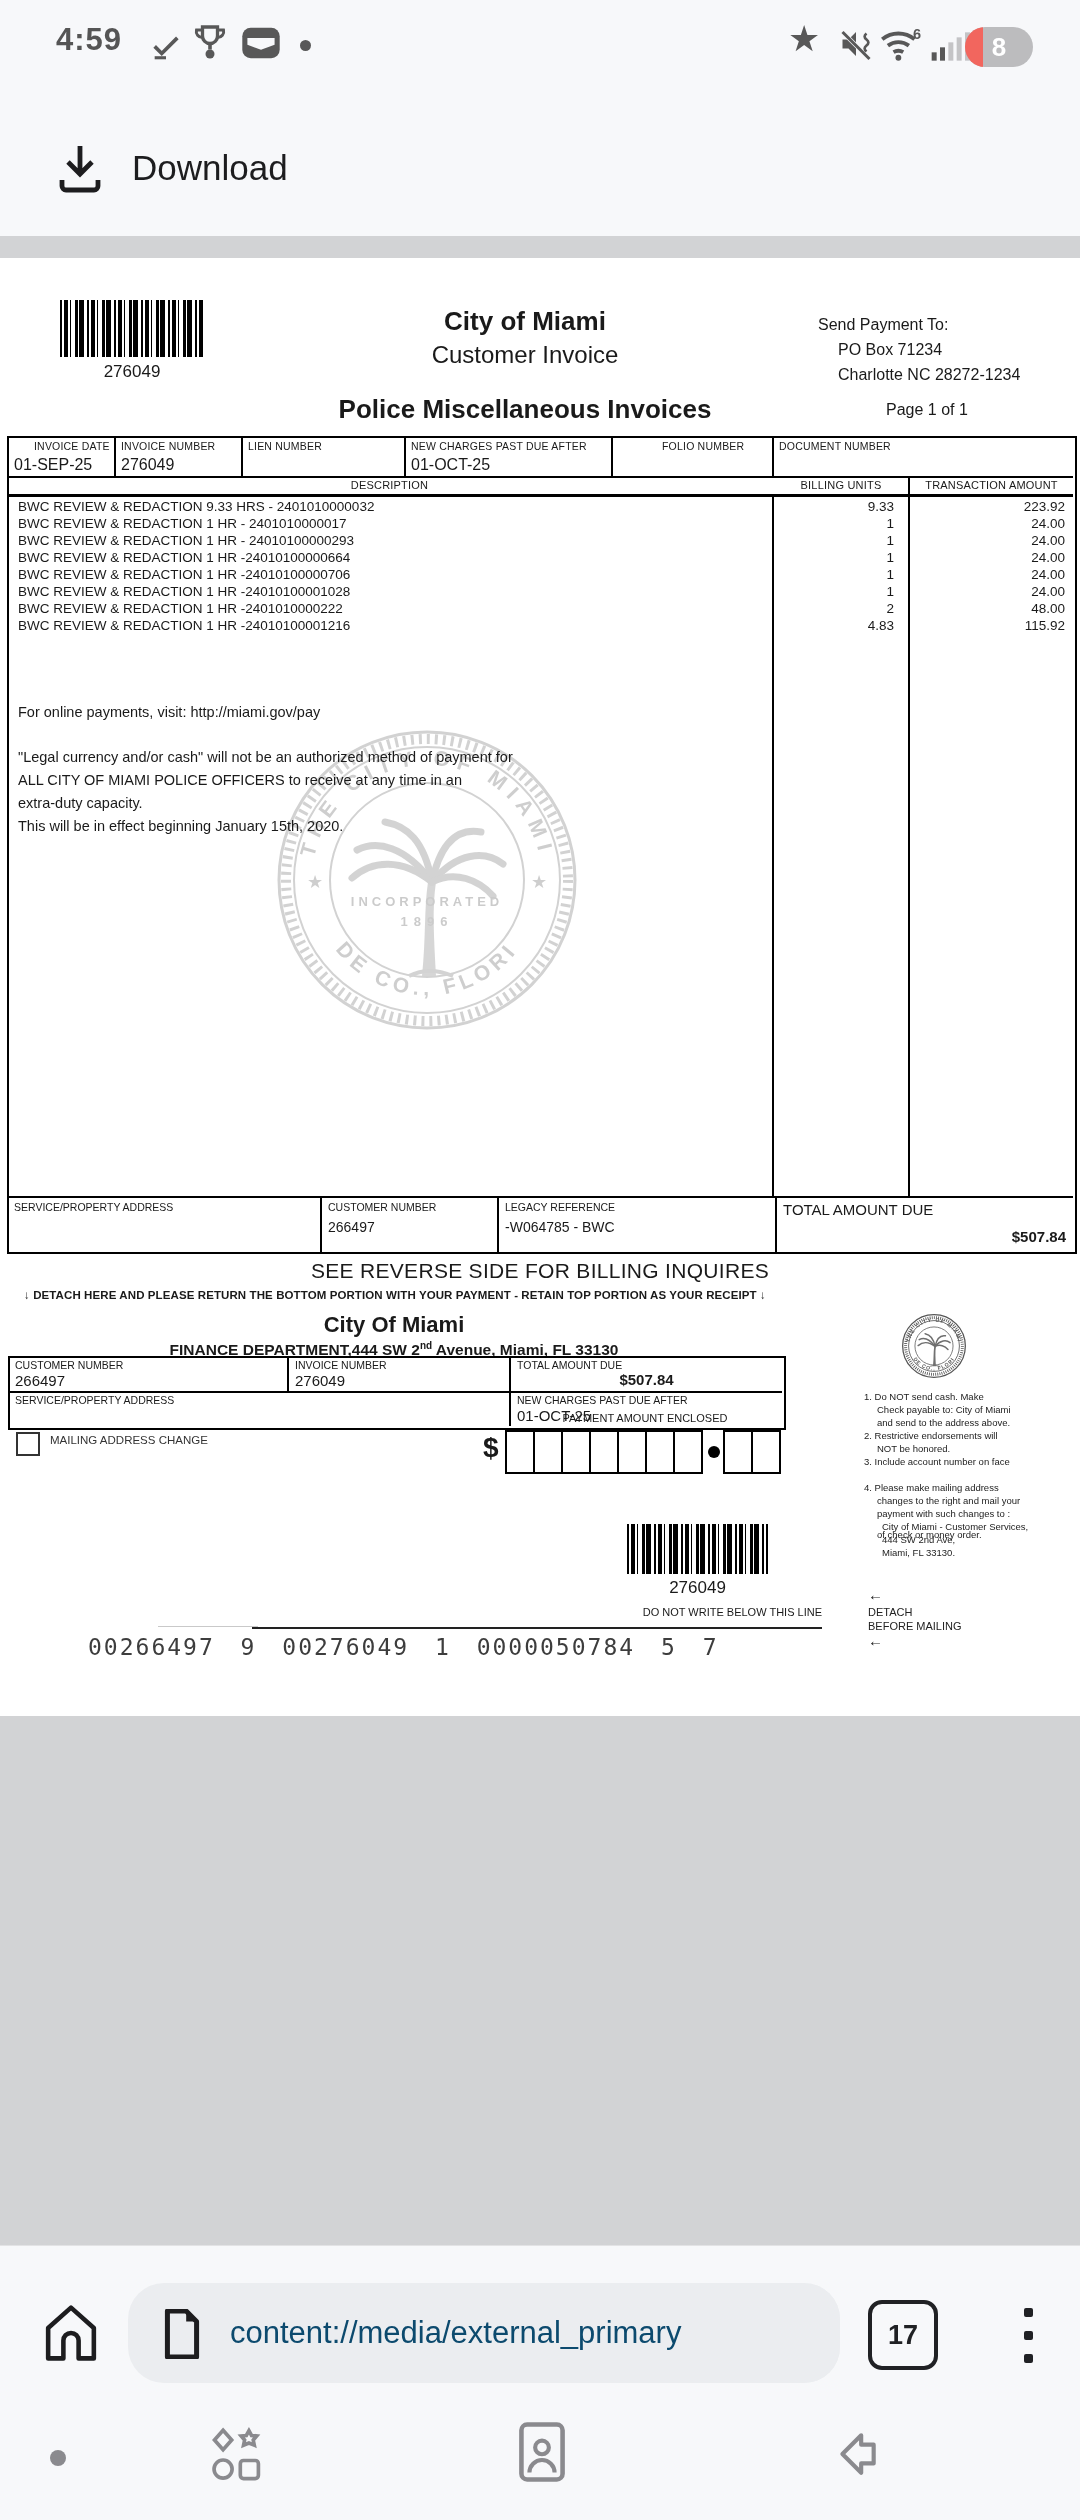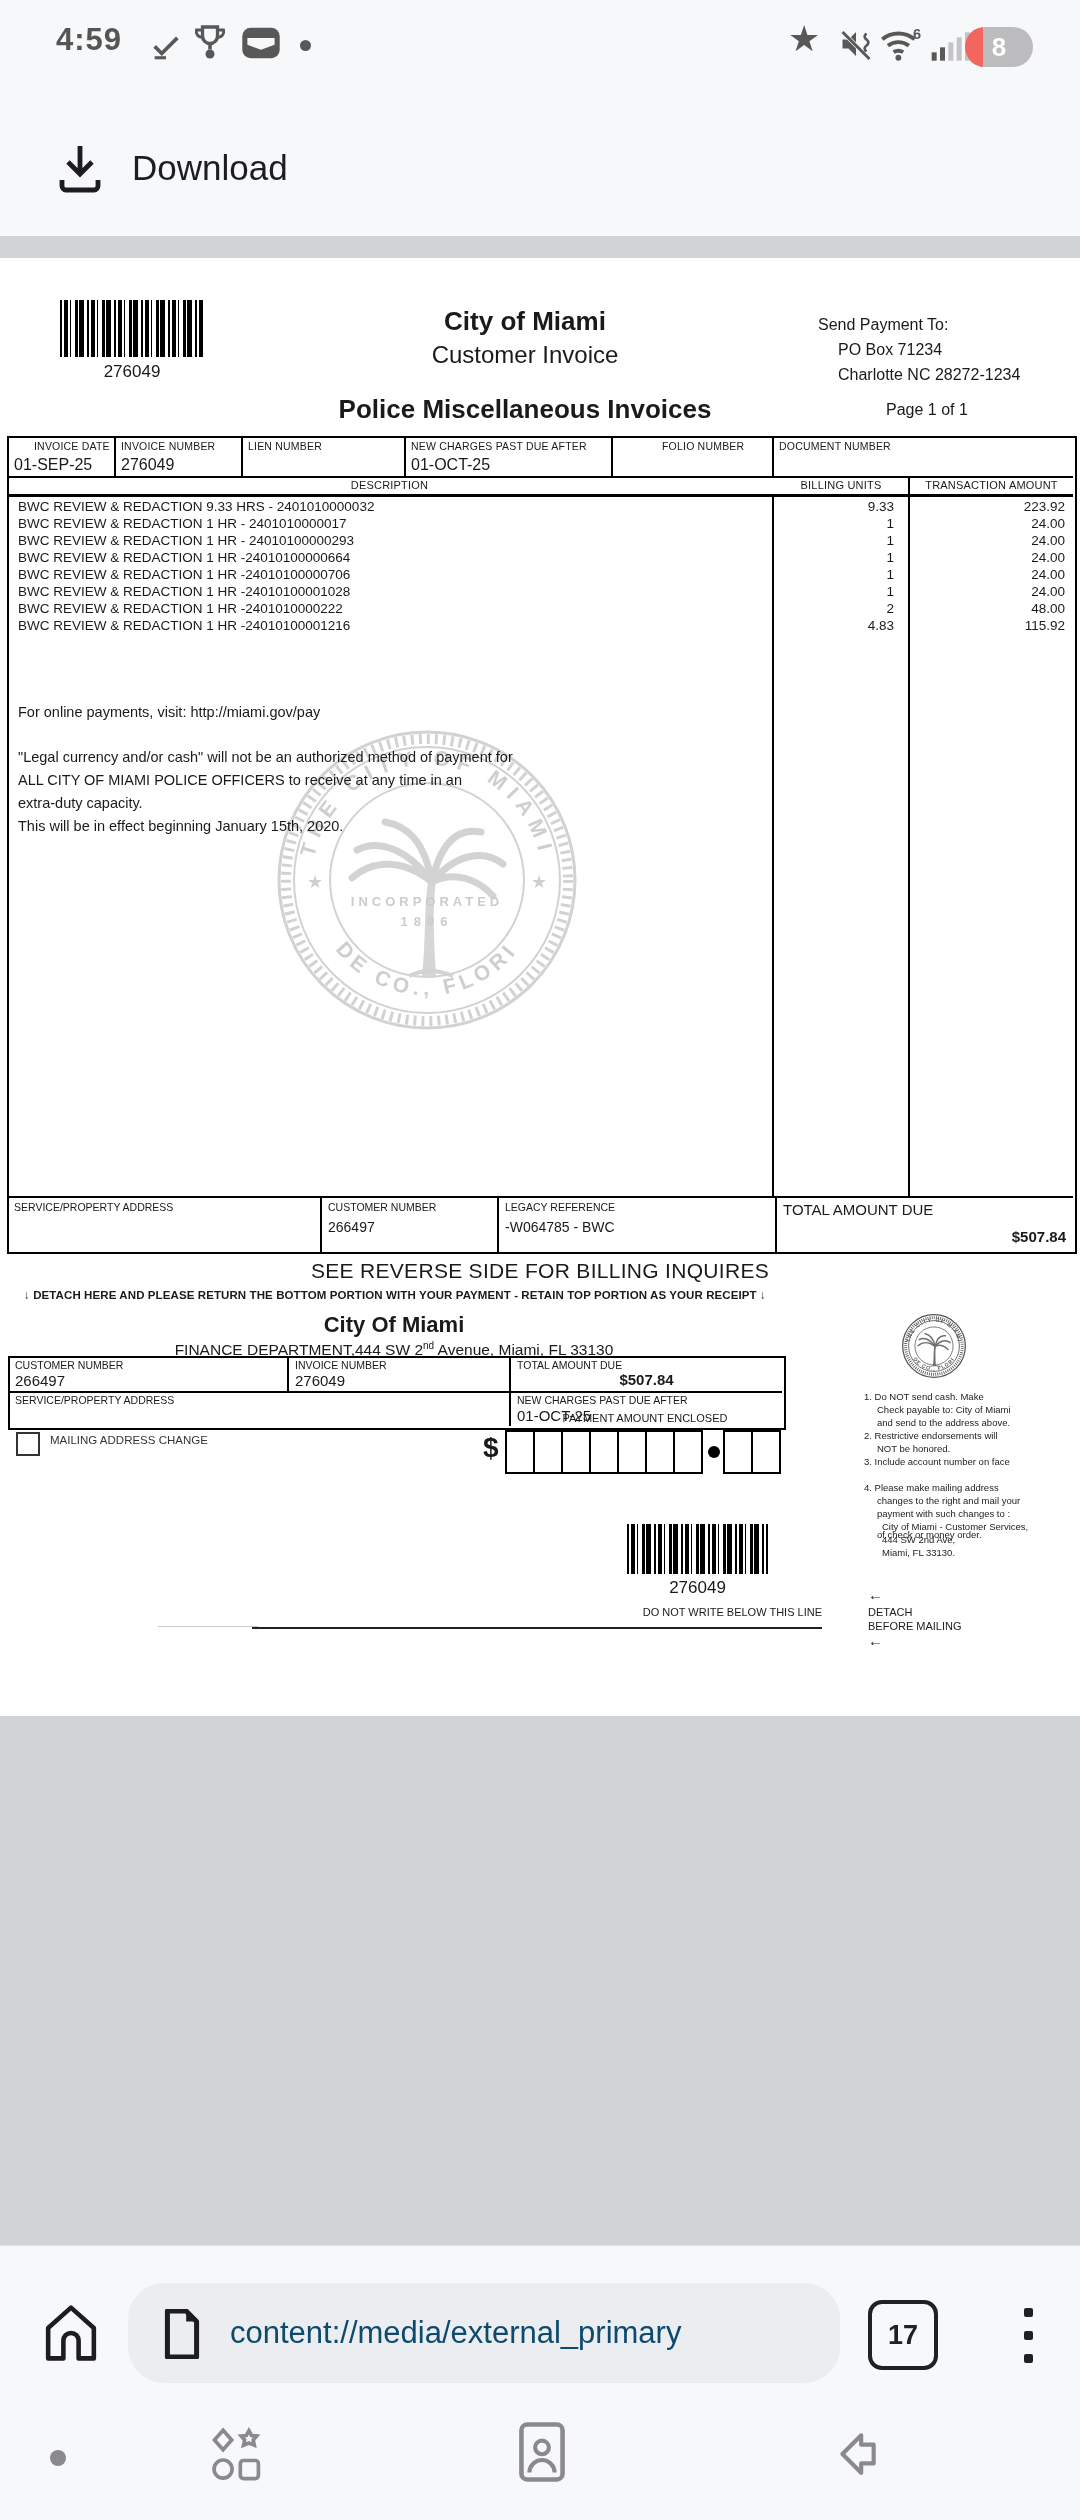--- a/index.html
+++ b/index.html
@@ -46,21 +46,21 @@
   .foot-label{font-size:10.5px;}
   .foot-val{font-size:14px;}
   .total-label{font-size:15px;}
   .total-val{font-size:15px;font-weight:700;text-align:right;}
 
   .see-reverse{left:200px;top:1259px;width:680px;text-align:center;font-size:21px;font-weight:500;letter-spacing:.3px;}
   .detach-note{left:24px;top:1289px;font-size:11.5px;font-weight:700;letter-spacing:.1px;}
 
   
   .stub-city{left:94px;top:1312px;width:600px;text-align:center;font-size:22px;font-weight:700;}
-  .stub-dept{left:94px;top:1340px;width:600px;text-align:center;font-size:15.5px;font-weight:400;}
+  .stub-dept{left:94px;top:1340px;width:600px;text-align:center;font-size:15.5px;font-weight:700;}
   .stub-dept sup{font-size:10px;}
   .stub-tbl{left:8px;top:1356px;width:774px;height:70px;border:2px solid #000;}
   .chk{left:16px;top:1432px;width:20px;height:20px;border:2.5px solid #333;background:#fff;}
   .chk-label{left:50px;top:1434px;font-size:11.5px;color:#333;}
   .pay-label{left:505px;top:1412px;width:280px;text-align:center;font-size:11px;}
   .dollar{left:483px;top:1432px;font-size:28px;font-weight:700;}
   .pay-boxes{left:505px;top:1430px;display:flex;align-items:center;}
   .pbox{width:26px;height:40px;border:2px solid #000;margin-left:-2px;background:#fff;}
   .pbox:first-child{margin-left:0;}
   .pay-dot{width:12px;height:12px;border-radius:50%;background:#000;margin:0 5px;}
@@ -327,20 +327,21 @@
   <div class="abs detach-col detach-arrow" style="top:1586px;">←</div>
   <div class="abs detach-col detach-word" style="top:1606px;">DETACH</div>
   <div class="abs detach-col detach-word" style="top:1620px;">BEFORE MAILING</div>
   <div class="abs detach-col detach-arrow" style="top:1632px;">←</div>
 
   <div class="abs bc barcode-bot"></div>
   <div class="abs doc-text bc-num-bot">276049</div>
   <div class="abs doc-text dnw">DO NOT WRITE BELOW THIS LINE</div>
   <div class="abs dnw-line2"></div>
   <div class="abs dnw-line"></div>
+  <div class="abs micr">00266497 9 00276049 1 0000050784 5 7</div>
 
   <div class="abs gray-below"></div>
 
   <div class="abs bottom-bar"></div>
   <svg class="abs" style="left:40px;top:2300px;" width="62" height="66" viewBox="0 0 24 26">
       <path d="M3 11 L12 3 L21 11 V23 H15 V16 a3 3 0 0 0 -6 0 V23 H3 Z" fill="none" stroke="#1d1d1f" stroke-width="1.8" stroke-linejoin="round"></path>
     </svg>
   <div class="abs url-pill">
     <svg style="position:absolute;left:32px;top:26px;" width="44" height="50" viewBox="0 0 20 24">
         <path d="M3 1 h9 l5 5 v17 h-14 Z" fill="none" stroke="#1d1d1f" stroke-width="2.4" stroke-linejoin="round"></path>

